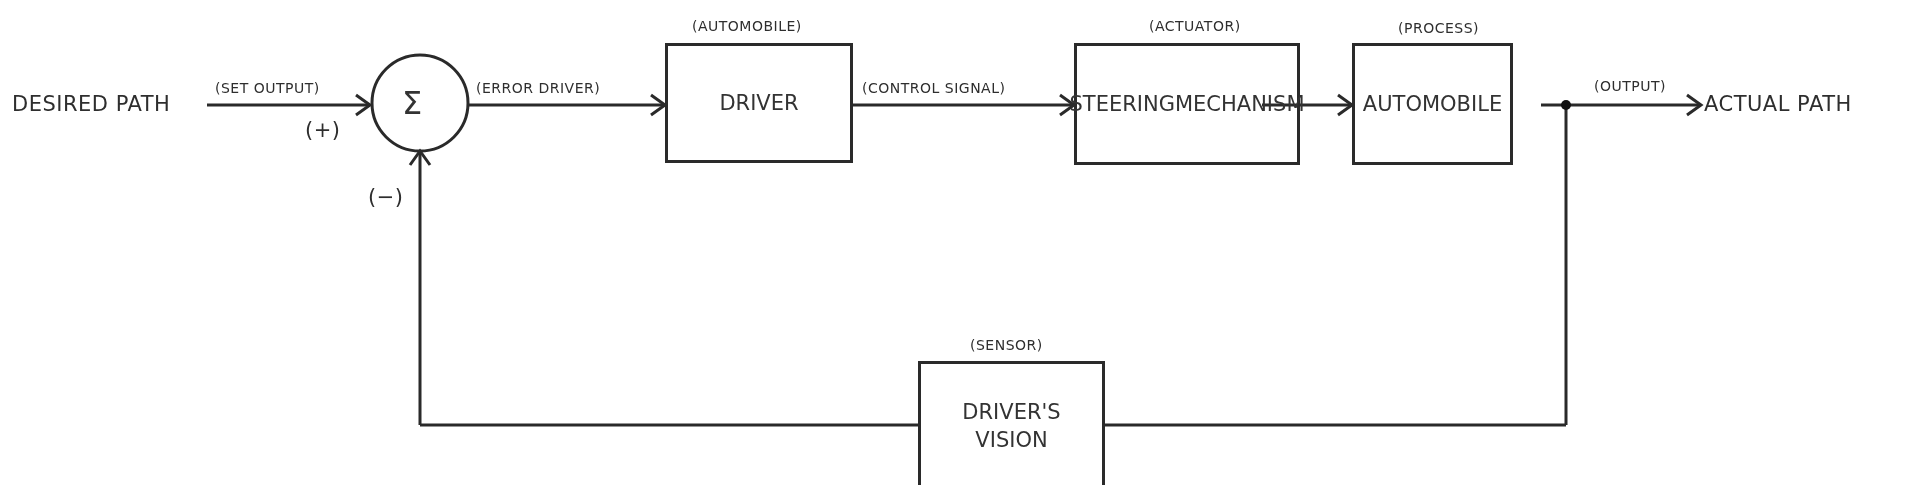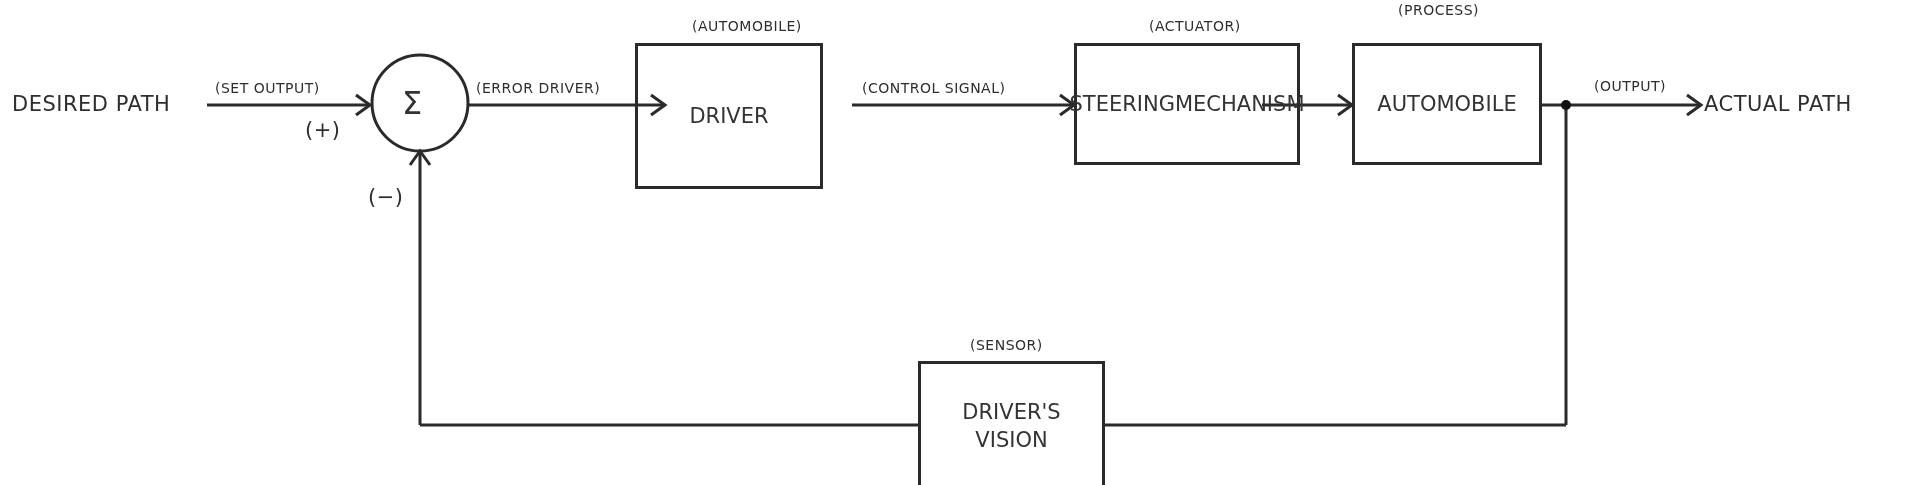--- a/index.html
+++ b/index.html
@@ -45,34 +45,34 @@
 <span class="lbl big" style="left:12px; top:92px;">DESIRED PATH</span>
 <span class="lbl small" style="left:215px; top:80px;">(SET OUTPUT)</span>
 <span class="lbl big" style="left:305px; top:118px;">(+)</span>
 
 <span class="lbl" style="left:402px; top:84px; font-size:32px; color:#333;">Σ</span>
 <span class="lbl big" style="left:368px; top:185px;">(−)</span>
 
 <span class="lbl small" style="left:476px; top:80px;">(ERROR DRIVER)</span>
 
 <span class="lbl small" style="left:692px; top:18px;">(AUTOMOBILE)</span>
-<div class="box" style="left:635px; top:43px; width:188px; height:146px;">
+<div class="box" style="left:665px; top:43px; width:188px; height:120px;">
   <span>DRIVER</span>
 </div>
 
 <span class="lbl small" style="left:862px; top:80px;">(CONTROL SIGNAL)</span>
 
 <span class="lbl small" style="left:1115px; top:18px;margin-left:34px;">(ACTUATOR)</span>
 <div class="box" style="left:1074px; top:43px; width:226px; height:122px; flex-direction:row;">
   <span>STEERING</span>
   <span>MECHANISM</span>
 </div>
 
-<span class="lbl small" style="left:1398px; top:2px;">(PROCESS)</span>
-<div class="box" style="left:1352px; top:43px; width:190px; height:122px;">
+<span class="lbl small" style="left:1398px; top:20px;">(PROCESS)</span>
+<div class="box" style="left:1352px; top:43px; width:161px; height:122px;">
   <span>AUTOMOBILE</span>
 </div>
 
 <span class="lbl small" style="left:1594px; top:78px;">(OUTPUT)</span>
 <span class="lbl big" style="left:1704px; top:92px;">ACTUAL PATH</span>
 
 <span class="lbl small" style="left:970px; top:337px;text-align:right;">(SENSOR)</span>
 <div class="box" style="left:918px; top:361px; width:187px; height:130px; flex-direction:column;">
   <span>DRIVER'S</span>
   <span>VISION</span>

